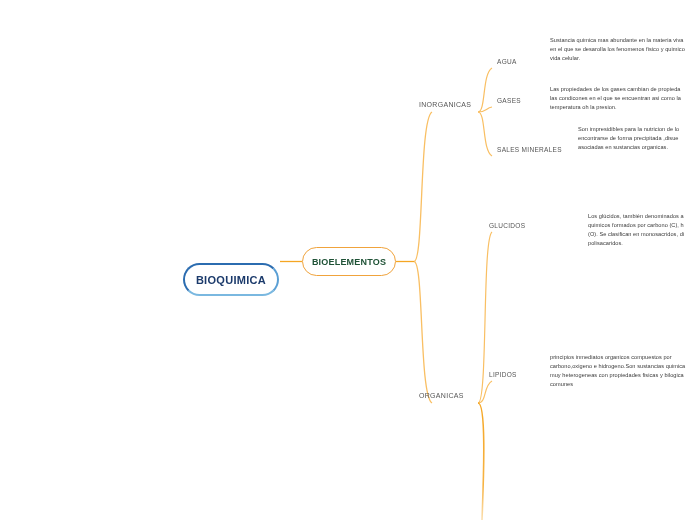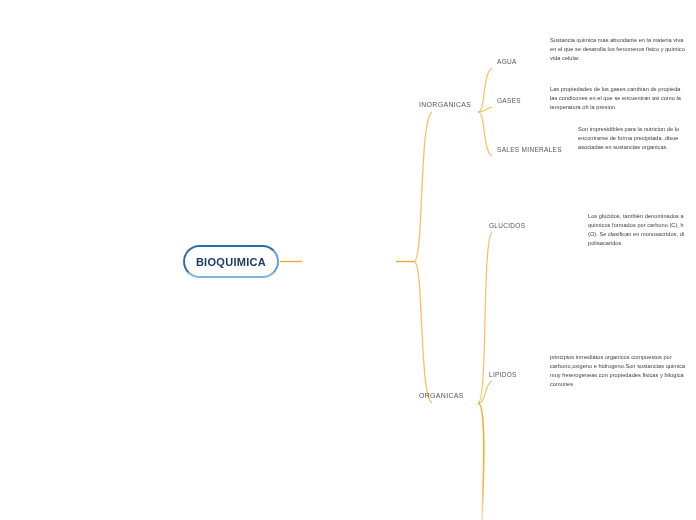--- a/index.html
+++ b/index.html
@@ -34,21 +34,21 @@
     box-sizing: border-box;
     border-radius: 20px;
     background: #ffffff;
     display: flex;
     align-items: center;
     justify-content: center;
     text-align: center;
   }
   #node-bioquimica {
     left: 183px;
-    top: 245px;
+    top: 263px;
     width: 96px;
     height: 33px;
     border: 2px solid #2b6cb0;
     border-bottom-color: #7ab8e0;
     border-right-color: #5a9fd4;
     border-radius: 17px;
   }
   #node-bioquimica .label {
     font-size: 11px;
     font-weight: bold;
@@ -142,20 +142,23 @@
 
     <line x1="490" y1="232" x2="696" y2="232" stroke="url(#fadeOrangeH2)" stroke-width="2"></line>
 
     <line x1="490" y1="381" x2="696" y2="381" stroke="url(#fadeOrangeH2)" stroke-width="2"></line>
   </svg>
 
   <div class="node-root" id="node-bioquimica">
     <span class="label">BIOQUIMICA</span>
   </div>
 
+  <div class="node-root" id="node-bioelementos">
+    <span class="label">BIOELEMENTOS</span>
+  </div>
 
   <div class="branch-label lvl2" style="left:419px; top:101px;">INORGANICAS</div>
 
   <div class="branch-label lvl2" style="left:419px; top:392px;">ORGANICAS</div>
 
   <div class="branch-label lvl3" style="left:497px; top:58px;">AGUA</div>
 
   <div class="branch-label lvl3" style="left:497px; top:97px;">GASES</div>
 
   <div class="branch-label lvl3" style="left:497px; top:146px;">SALES MINERALES</div>

